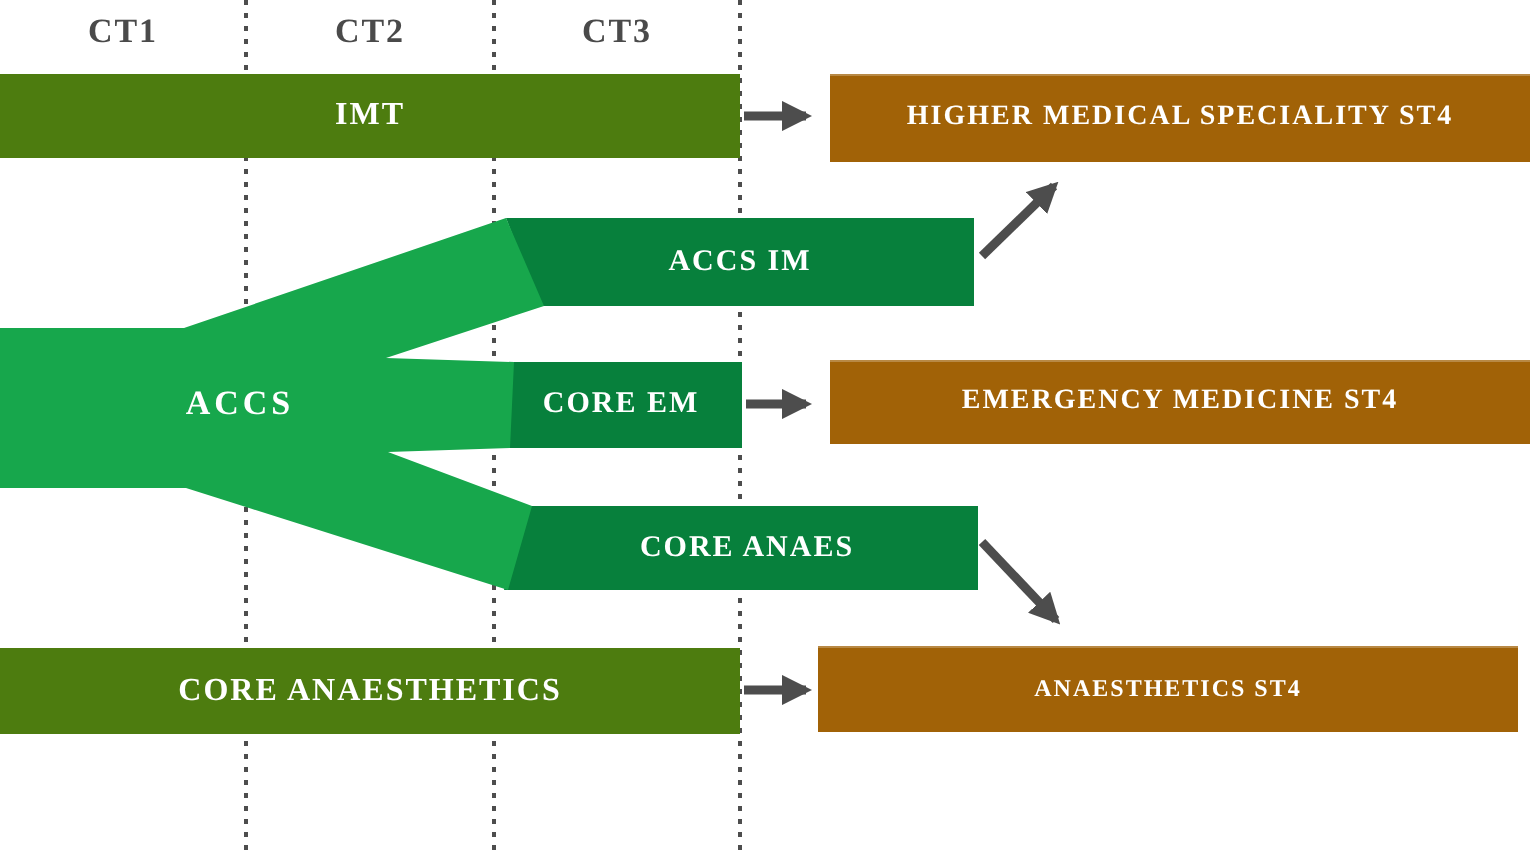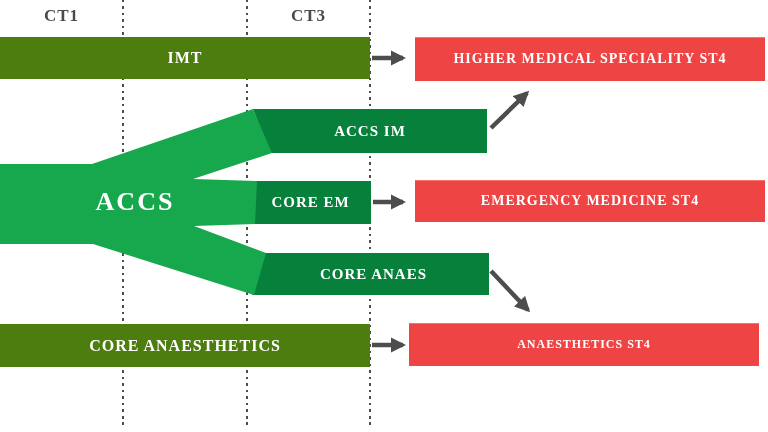--- a/index.html
+++ b/index.html
@@ -25,42 +25,43 @@
   #col-ct2{left:123px;width:124px;}
   #col-ct3{left:247px;width:123px;}
   
   svg.flow{position:absolute;left:0;top:0;z-index:1;}
   
   .bar{
     position:absolute;z-index:2;display:flex;align-items:center;justify-content:center;
     color:#ffffff;font-weight:700;letter-spacing:1px;white-space:nowrap;
   }
   .blue{background:#4d7c0f;}
-  .teal{background:#ef4444;box-shadow:inset 0 1px 0 rgba(255,255,255,0.25);justify-content:center;}
+  .teal{background:#a16207;box-shadow:inset 0 1px 0 rgba(255,255,255,0.25);justify-content:center;}
   .nofill{background:transparent;pointer-events:none;}
   #bar-imt{left:0;top:37px;width:370px;height:42px;font-size:16px;}
   #bar-core{left:0;top:324px;width:370px;height:43px;font-size:16px;}
   #box-higher{left:415px;top:37px;width:350px;height:44px;font-size:14px;}
   #box-em{left:415px;top:180px;width:350px;height:42px;font-size:14px;}
   #box-anaes{left:409px;top:323px;width:350px;height:43px;font-size:12px;}
-  #lbl-accs{left:70px;top:188px;width:130px;height:28px;font-size:26px;letter-spacing:2px;align-items:center;}
+  #lbl-accs{left:55px;top:188px;width:130px;height:28px;font-size:17px;letter-spacing:2px;align-items:center;}
   #lbl-accs-im{left:253px;top:109px;width:234px;height:44px;font-size:15px;}
   #lbl-accs-em{left:250px;top:181px;width:121px;height:43px;font-size:15px;}
   #lbl-accs-anaes{left:258px;top:253px;width:231px;height:42px;font-size:15px;}
 </style>
 </head>
 <body>
 
 <div class="canvas">
 
   <div class="dotline" id="dot-1"></div>
   <div class="dotline" id="dot-2"></div>
   <div class="dotline" id="dot-3"></div>
 
   <div class="colhead" id="col-ct1">CT1</div>
+  <div class="colhead" id="col-ct2">CT2</div>
   <div class="colhead" id="col-ct3">CT3</div>
 
   <svg class="flow" width="768" height="432" viewBox="0 0 768 432">
     <defs>
       <marker id="ah" viewBox="0 0 10 10" refX="8" refY="5" markerWidth="3.4" markerHeight="3.4" orient="auto-start-reverse">
         <path d="M0,0 L10,5 L0,10 z" fill="#4d4d4d"></path>
       </marker>
     </defs>
 
     <polygon points="253,109 487,109 487,153 270,153" fill="#07803c"></polygon>

